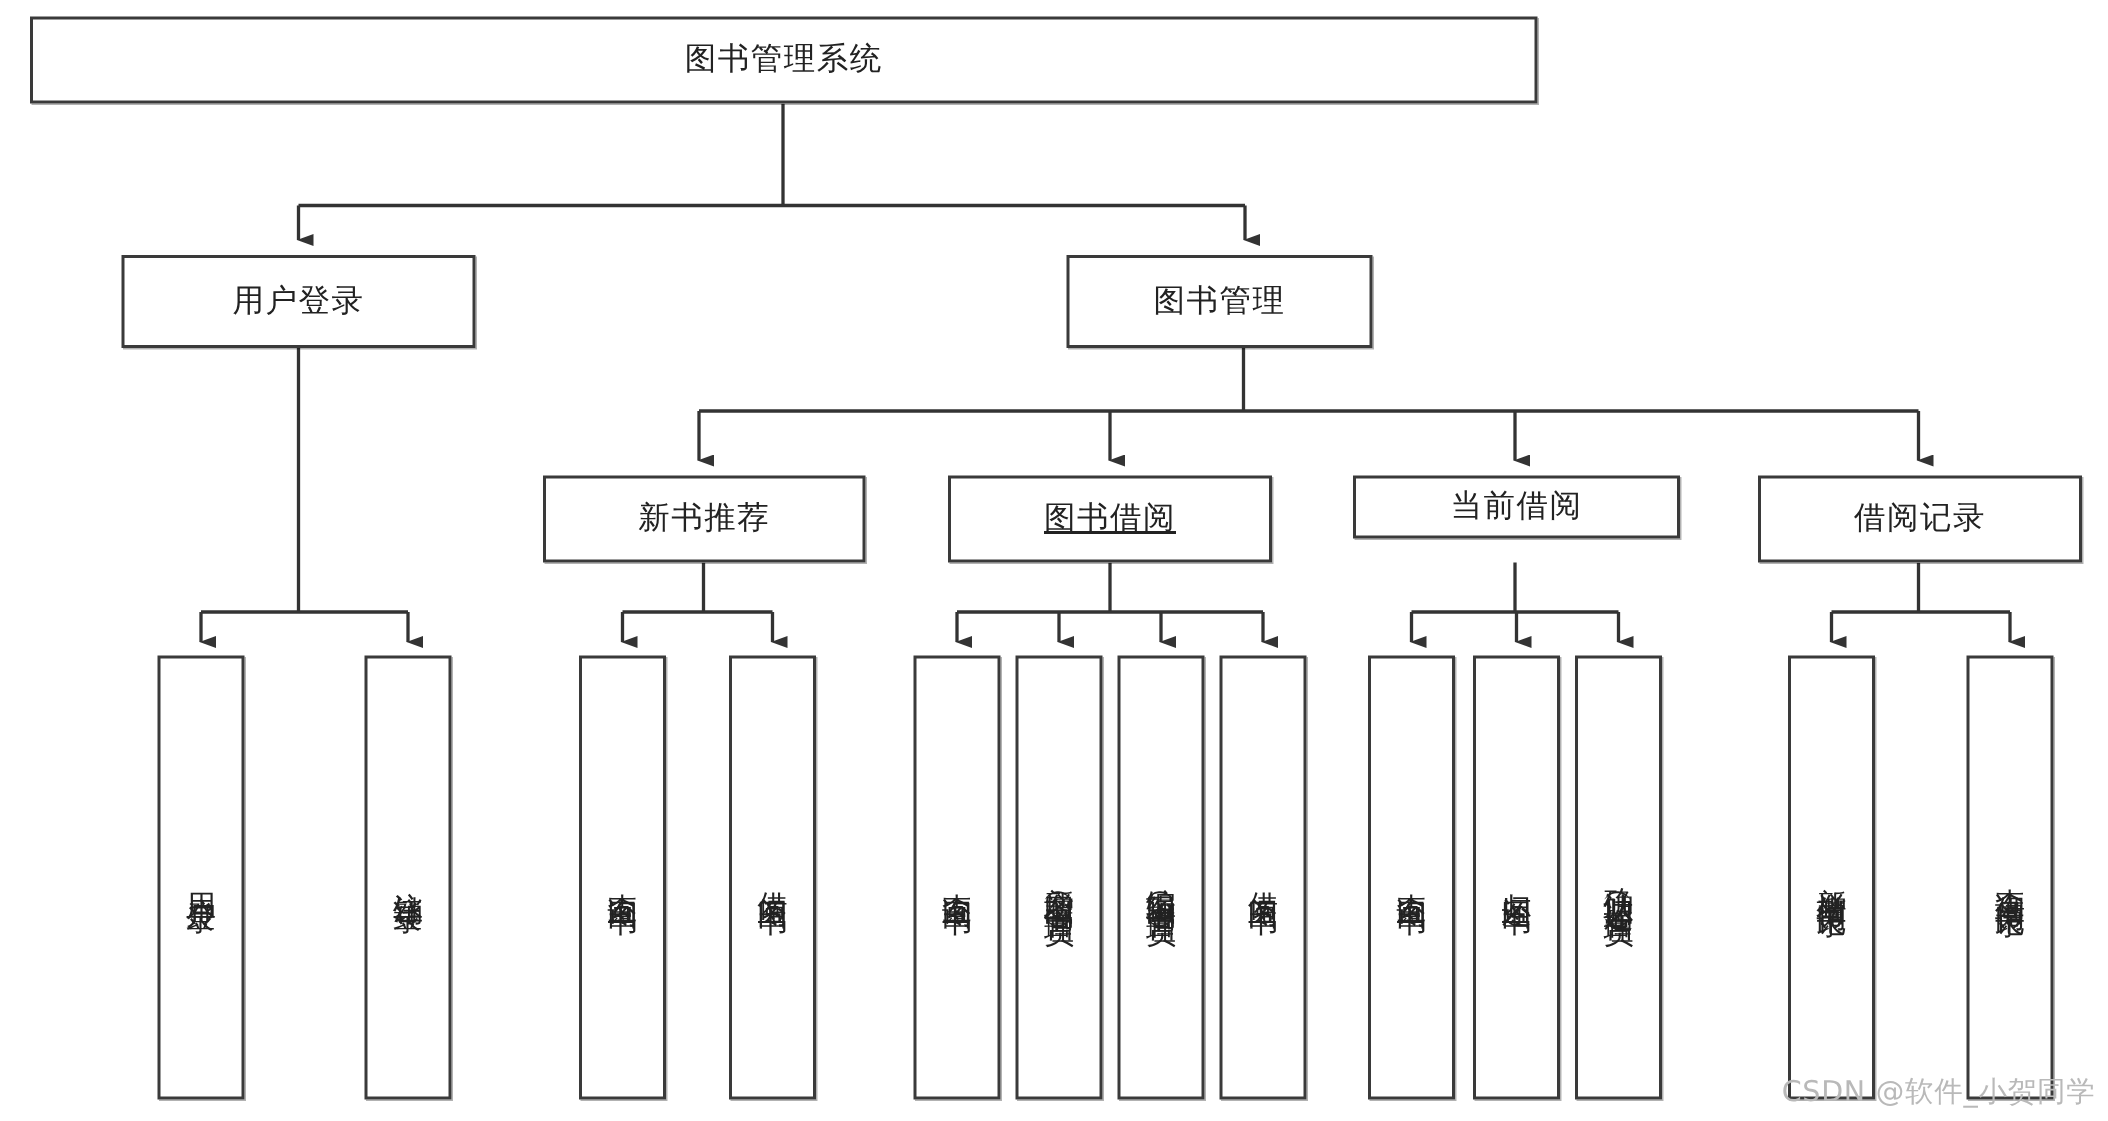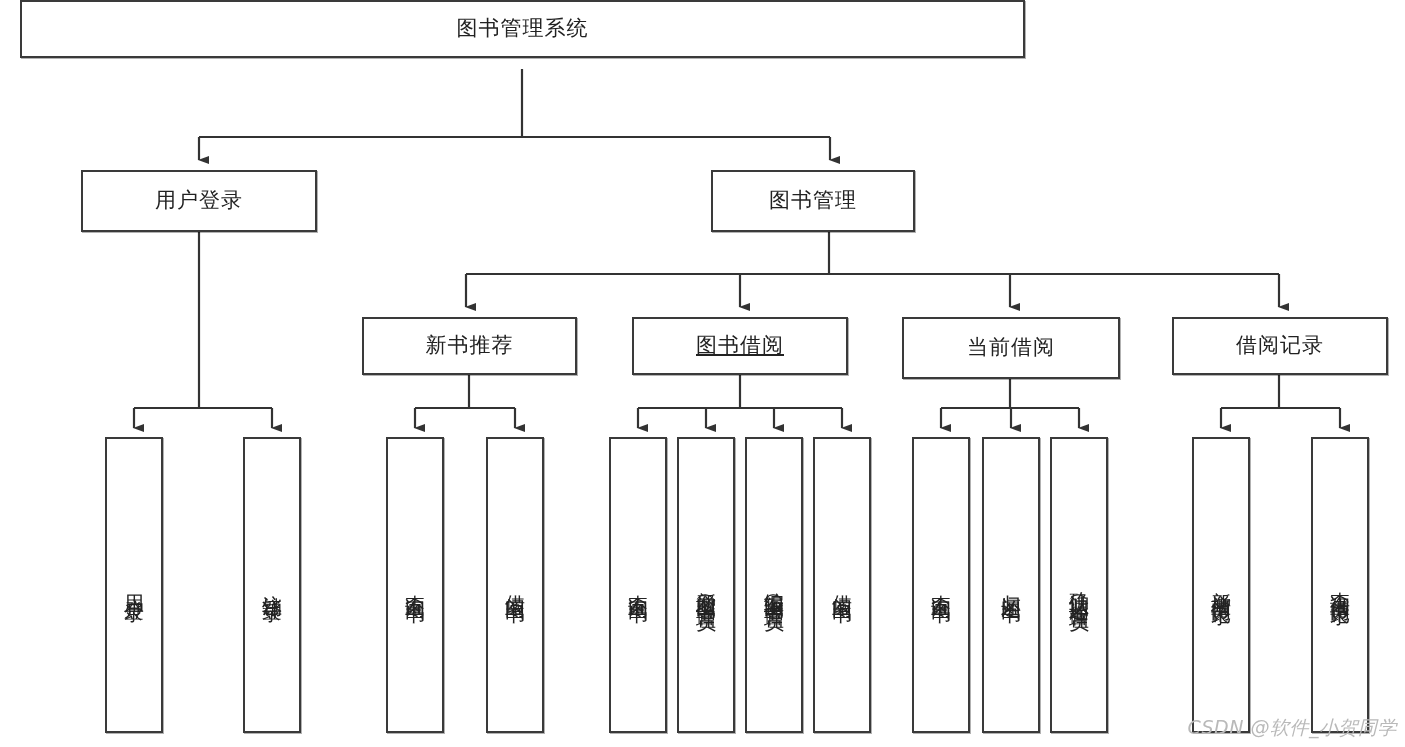--- a/index.html
+++ b/index.html
@@ -69,21 +69,20 @@
     padding-top: 4px;
   }
   .watermark {
     position: absolute;
     right: 8px;
     bottom: 6px;
     font-size: 19px;
     color: #b9b9b9;
     letter-spacing: 0.5px;
     white-space: nowrap;
-    font-style: italic;
   }
 </style>
 </head>
 <body>
 
 <div id="canvas">
 
   <svg class="edges" viewBox="0 0 1405 747">
     <defs>
       <marker id="arrow" markerWidth="10" markerHeight="12" refX="4" refY="10" orient="auto" markerUnits="userSpaceOnUse">
@@ -127,38 +126,38 @@
       <path d="M1011,408 L1011,428" marker-end="url(#arrow)"></path>
       <path d="M1079,408 L1079,428" marker-end="url(#arrow)"></path>
 
       <path d="M1279,375 L1279,408"></path>
       <path d="M1221,408 L1340,408"></path>
       <path d="M1221,408 L1221,428" marker-end="url(#arrow)"></path>
       <path d="M1340,408 L1340,428" marker-end="url(#arrow)"></path>
     </g>
   </svg>
 
-  <div class="node h" style="left:20px; top:0; width:1005px; height:58px;">
+  <div class="node h" style="left:20px; top:11px; width:1005px; height:58px;">
     <span class="label">图书管理系统</span>
   </div>
 
   <div class="node h" style="left:81px; top:170px; width:236px; height:62px;">
     <span class="label">用户登录</span>
   </div>
   <div class="node h" style="left:711px; top:170px; width:204px; height:62px;">
     <span class="label">图书管理</span>
   </div>
 
   <div class="node h" style="left:362px; top:317px; width:215px; height:58px;">
     <span class="label">新书推荐</span>
   </div>
   <div class="node h" style="left:632px; top:317px; width:216px; height:58px;text-decoration:underline;">
     <span class="label">图书借阅</span>
   </div>
-  <div class="node h" style="left:902px; top:317px; width:218px; height:62px;">
+  <div class="node h" style="left:902px; top:317px; width:218px; height:42px;">
     <span class="label">当前借阅</span>
   </div>
   <div class="node h" style="left:1172px; top:317px; width:216px; height:58px;">
     <span class="label">借阅记录</span>
   </div>
 
   <div class="node v" style="left:105px; top:437px; width:58px; height:296px;">
     <span class="label">用户登录</span>
   </div>
   <div class="node v" style="left:243px; top:437px; width:58px; height:296px;">

